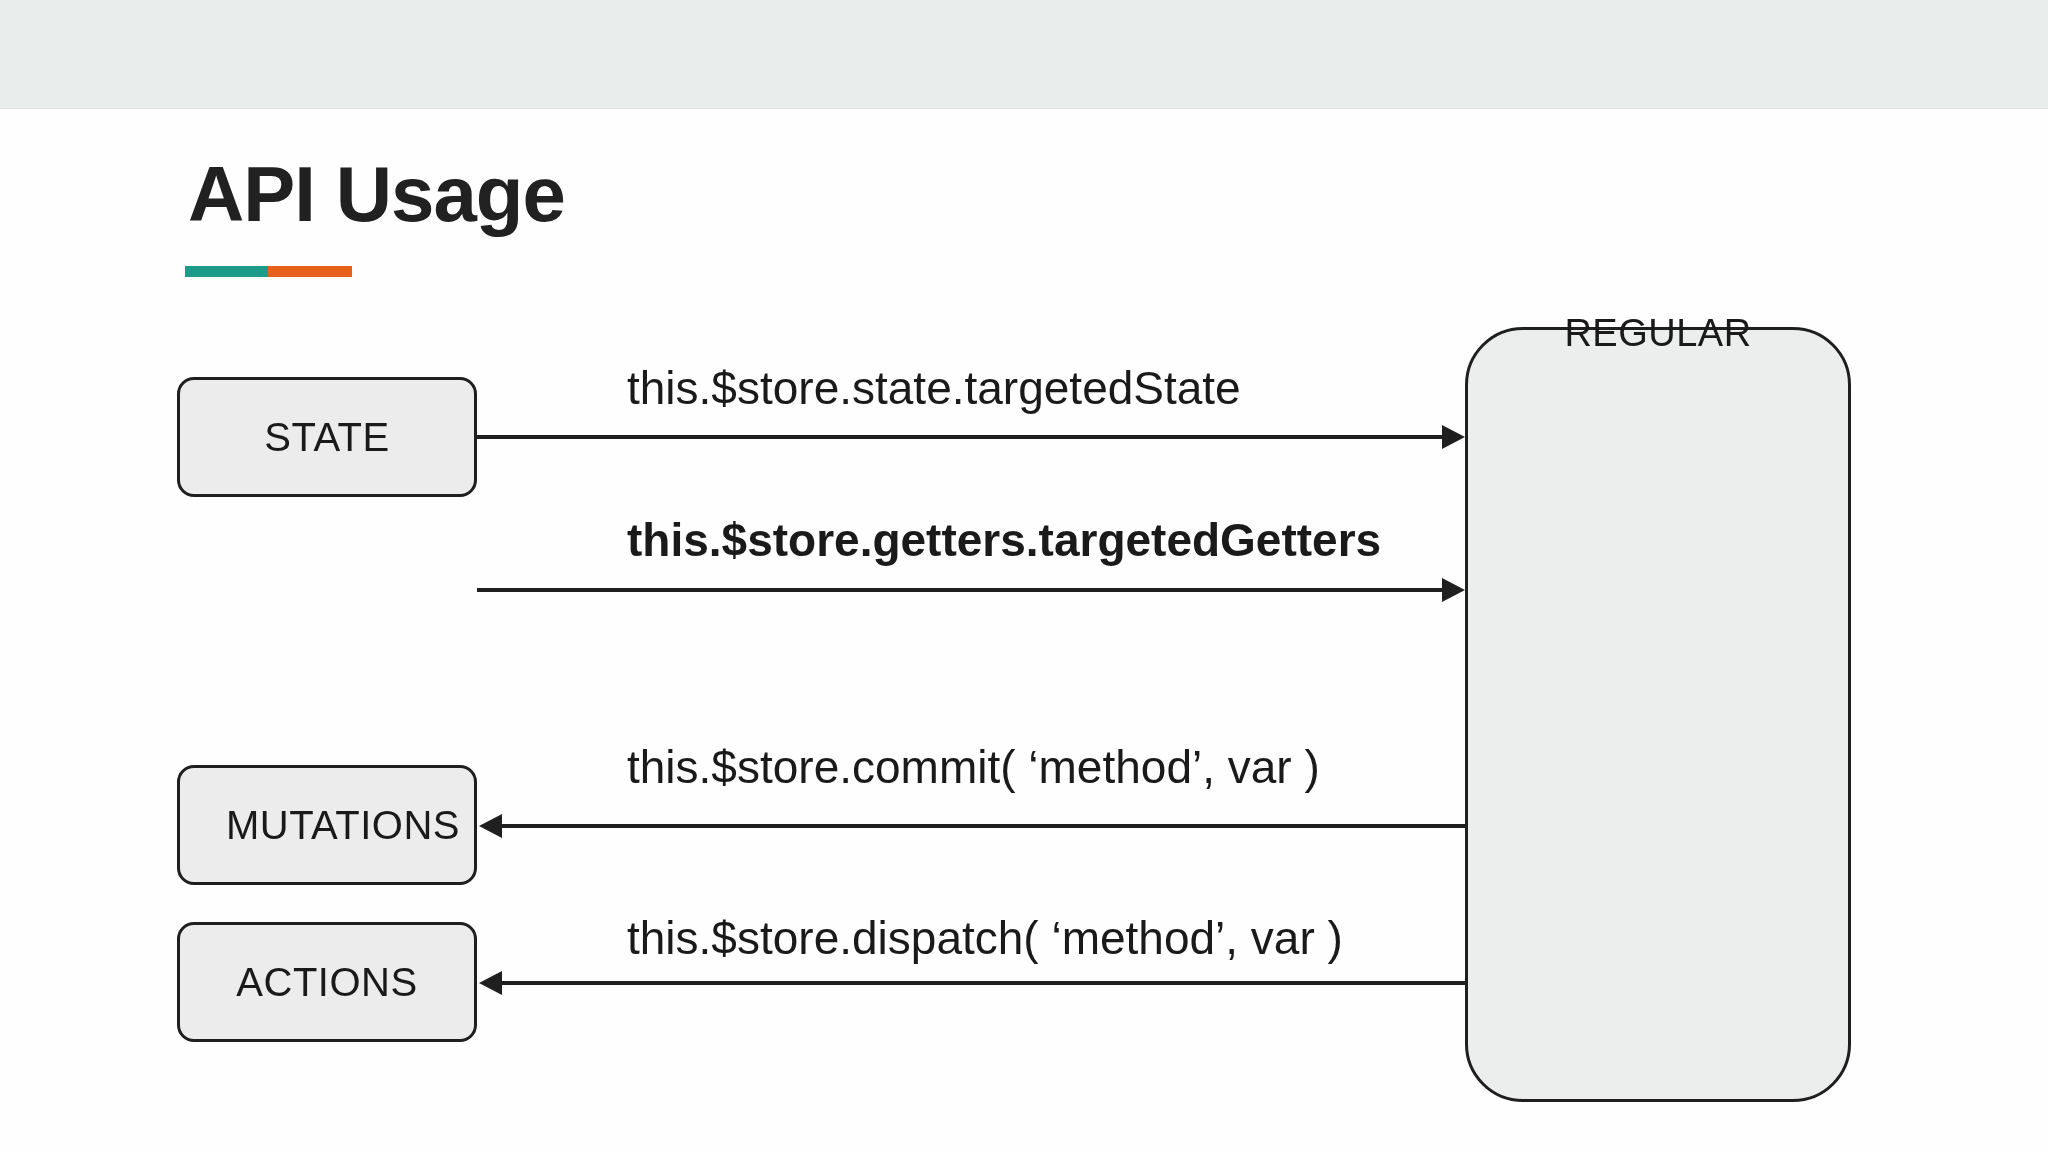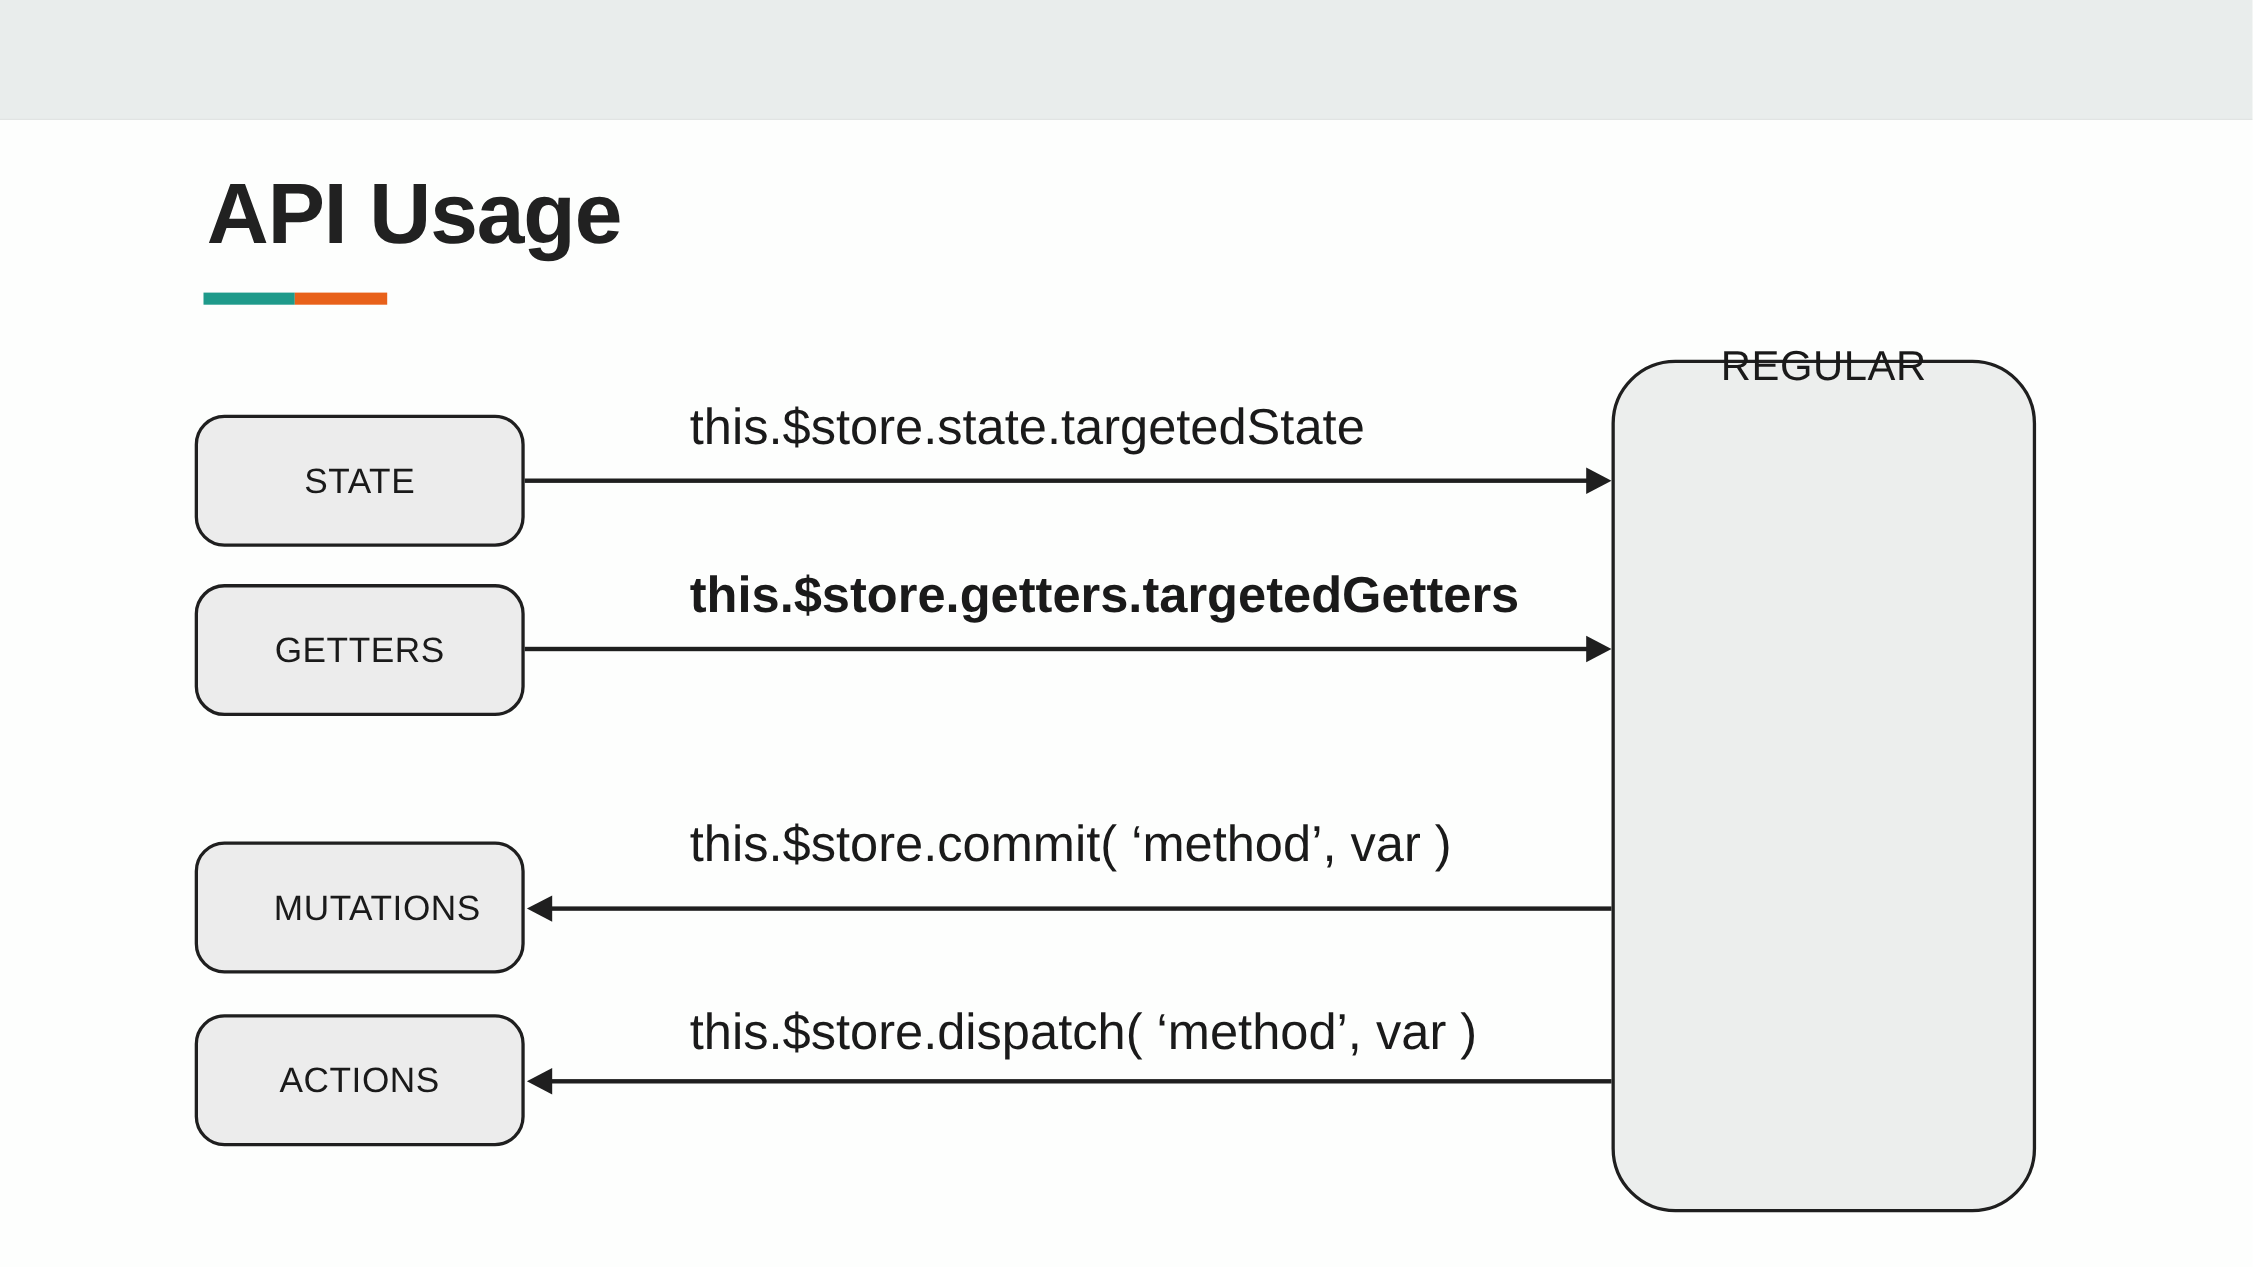--- a/index.html
+++ b/index.html
@@ -38,25 +38,25 @@
   .seg-teal { width: 83px; background: #1e9a8a; }
   .seg-orange { width: 84px; background: #e8611a; }
 
   .store-box {
     position: absolute;
     left: 177px;
     width: 300px; height: 120px;
     box-sizing: border-box;
     background: #ececec;
     border: 3px solid #1f1f1f;
-    border-radius: 27px;
+    border-radius: 17px;
     display: flex;
     align-items: center;
     justify-content: center;
-    font-size: 32px;
+    font-size: 40px;
     letter-spacing: 0.5px;
     color: #1a1a1a;
   }
   .box-state     { top: 377px; }
   .box-getters   { top: 531px; }
   .box-mutations { top: 765px; padding-left: 32px; }
   .box-actions   { top: 922px; }
 
   .code-label {
     position: absolute;
@@ -129,23 +129,20 @@
     <span class="seg seg-orange" style="background: rgb(232, 97, 26);"></span>
   </div>
 
   <div class="store-box box-state">
     <span>STATE</span>
   </div>
   <div class="code-label label-state">this.$store.state.targetedState</div>
   <div class="arrow-line line-state"></div>
   <div class="arrowhead head-right head-state"></div>
 
-  <div class="store-box box-getters">
-    <span>GETTERS</span>
-  </div>
   <div class="code-label label-getters">this.$store.getters.targetedGetters</div>
   <div class="arrow-line line-getters"></div>
   <div class="arrowhead head-right head-getters"></div>
 
   <div class="store-box box-mutations">
     <span>MUTATIONS</span>
   </div>
   <div class="code-label label-mutations">this.$store.commit( ‘method’, var )</div>
   <div class="arrow-line line-mutations"></div>
   <div class="arrowhead head-left head-mutations"></div>

